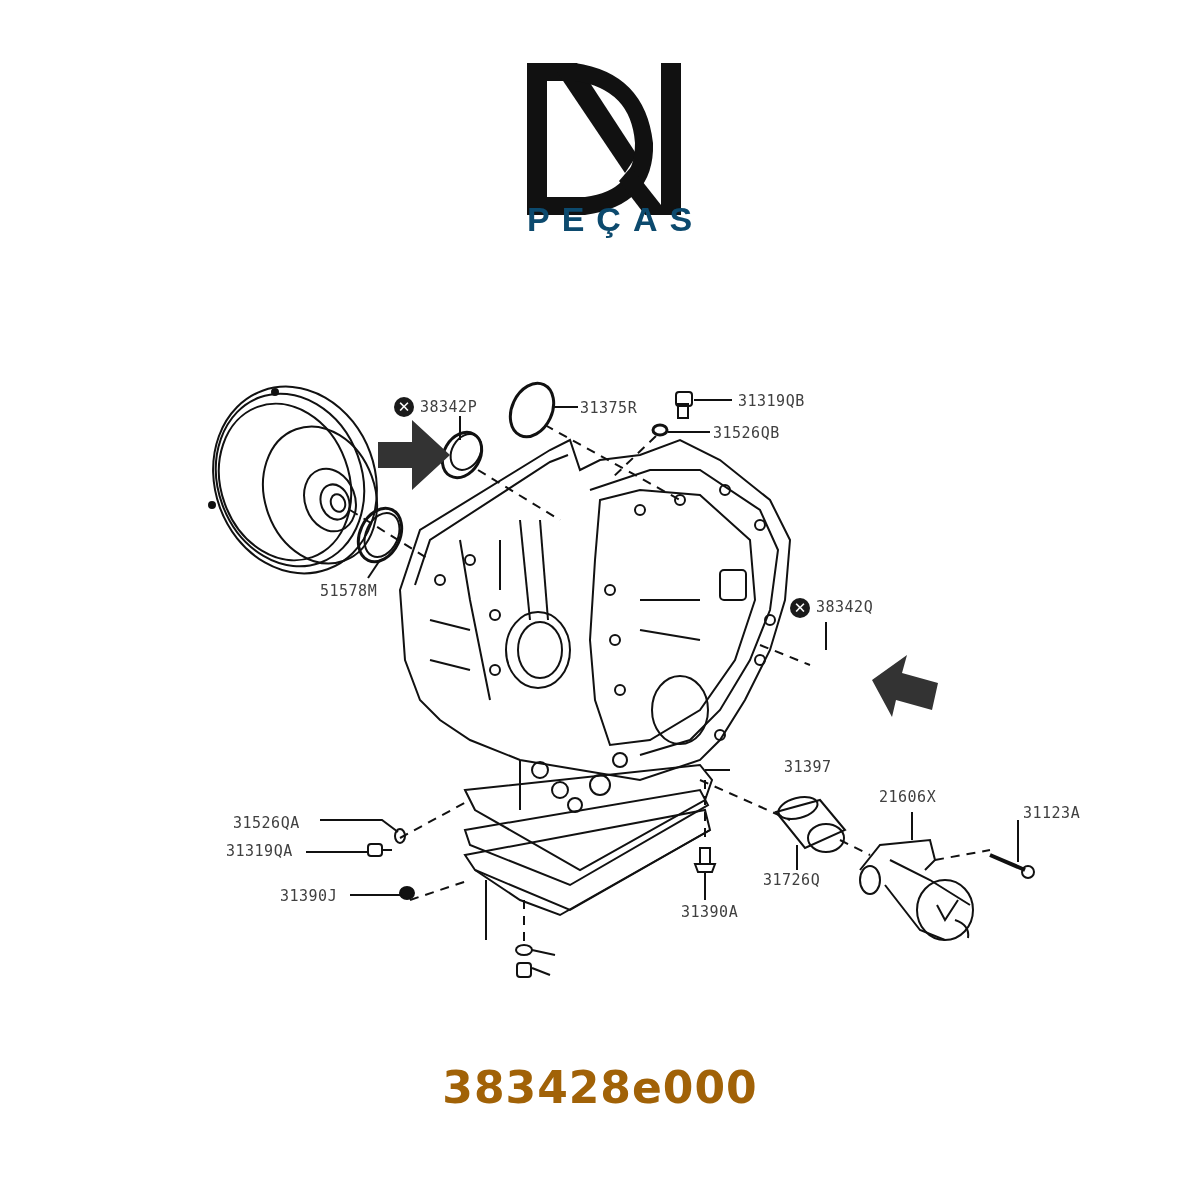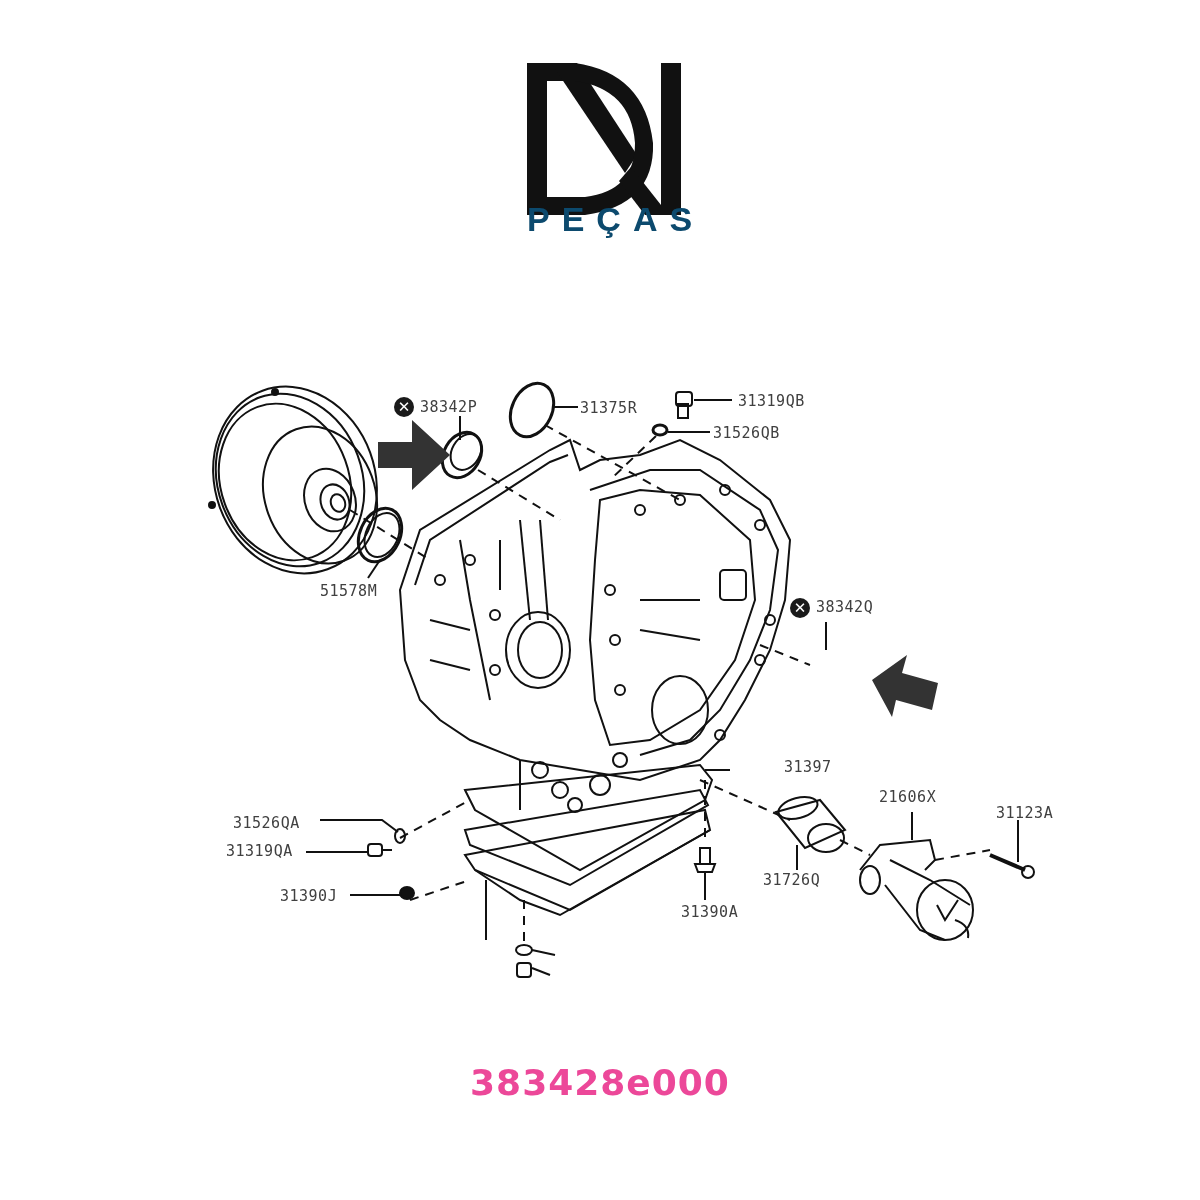--- a/index.html
+++ b/index.html
@@ -2,21 +2,21 @@
 <html><head>
   <meta charset="utf-8">
   <style>
     html, body { margin: 0; padding: 0; background: #ffffff; }
     body { width: 1200px; height: 1200px; position: relative; overflow: hidden; font-family: "DejaVu Sans", sans-serif; }
     .logo { position: absolute; left: 515px; top: 40px; width: 170px; height: 200px; }
     .brand-text { position: absolute; left: 515px; top: 200px; width: 170px; text-align: center; font-family: "Liberation Sans", sans-serif; font-weight: 700; font-size: 34px; letter-spacing: 12px; color: #0c4a6e; padding-left: 12px; box-sizing: border-box; }
     .diagram { position: absolute; left: 0; top: 0; width: 1200px; height: 1200px; }
     .lbl { position: absolute; font-family: "DejaVu Sans Mono", monospace; font-size: 15px; color: #404040; letter-spacing: 0.5px; white-space: nowrap; }
     .xbadge { position: absolute; width: 20px; height: 20px; border-radius: 50%; background: #1a1a1a; color: #fff; font-size: 15px; line-height: 20px; text-align: center; font-weight: 700; font-family: "DejaVu Sans", sans-serif; }
-    .part-number { position: absolute; left: 0; width: 1200px; top: 1062px; text-align: center; font-family: "DejaVu Sans", sans-serif; font-weight: 700; font-size: 36px; color: #ec4899; letter-spacing: 1px; }
+    .part-number { position: absolute; left: 0; width: 1200px; top: 1062px; text-align: center; font-family: "DejaVu Sans", sans-serif; font-weight: 700; font-size: 44px; color: #a16207; letter-spacing: 1px; }
   </style>
 </head>
 <body>
 
 <svg class="logo" viewBox="0 0 170 170" xmlns="http://www.w3.org/2000/svg">
 
   <rect x="12" y="8" width="20" height="152" fill="#111"></rect>
 
   <polygon points="12,8 60,8 60,26 12,26" fill="#111"></polygon>
 
@@ -177,20 +177,20 @@
 <div class="xbadge" style="left:790px;top:598px">✕</div>
 
 <div class="lbl" style="left:420px;top:398px">38342P</div>
 <div class="lbl" style="left:580px;top:399px">31375R</div>
 <div class="lbl" style="left:738px;top:392px">31319QB</div>
 <div class="lbl" style="left:713px;top:424px">31526QB</div>
 <div class="lbl" style="left:320px;top:582px">51578M</div>
 <div class="lbl" style="left:816px;top:598px">38342Q</div>
 <div class="lbl" style="left:784px;top:758px">31397</div>
 <div class="lbl" style="left:879px;top:788px">21606X</div>
-<div class="lbl" style="left:996px;top:804px">31123A</div>
+<div class="lbl" style="left:1023px;top:804px">31123A</div>
 <div class="lbl" style="left:233px;top:814px">31526QA</div>
 <div class="lbl" style="left:226px;top:842px">31319QA</div>
 <div class="lbl" style="left:280px;top:887px">31390J</div>
 <div class="lbl" style="left:681px;top:903px">31390A</div>
 <div class="lbl" style="left:763px;top:871px">31726Q</div>
 
 <div class="part-number">383428e000</div>
 
 </body></html>

